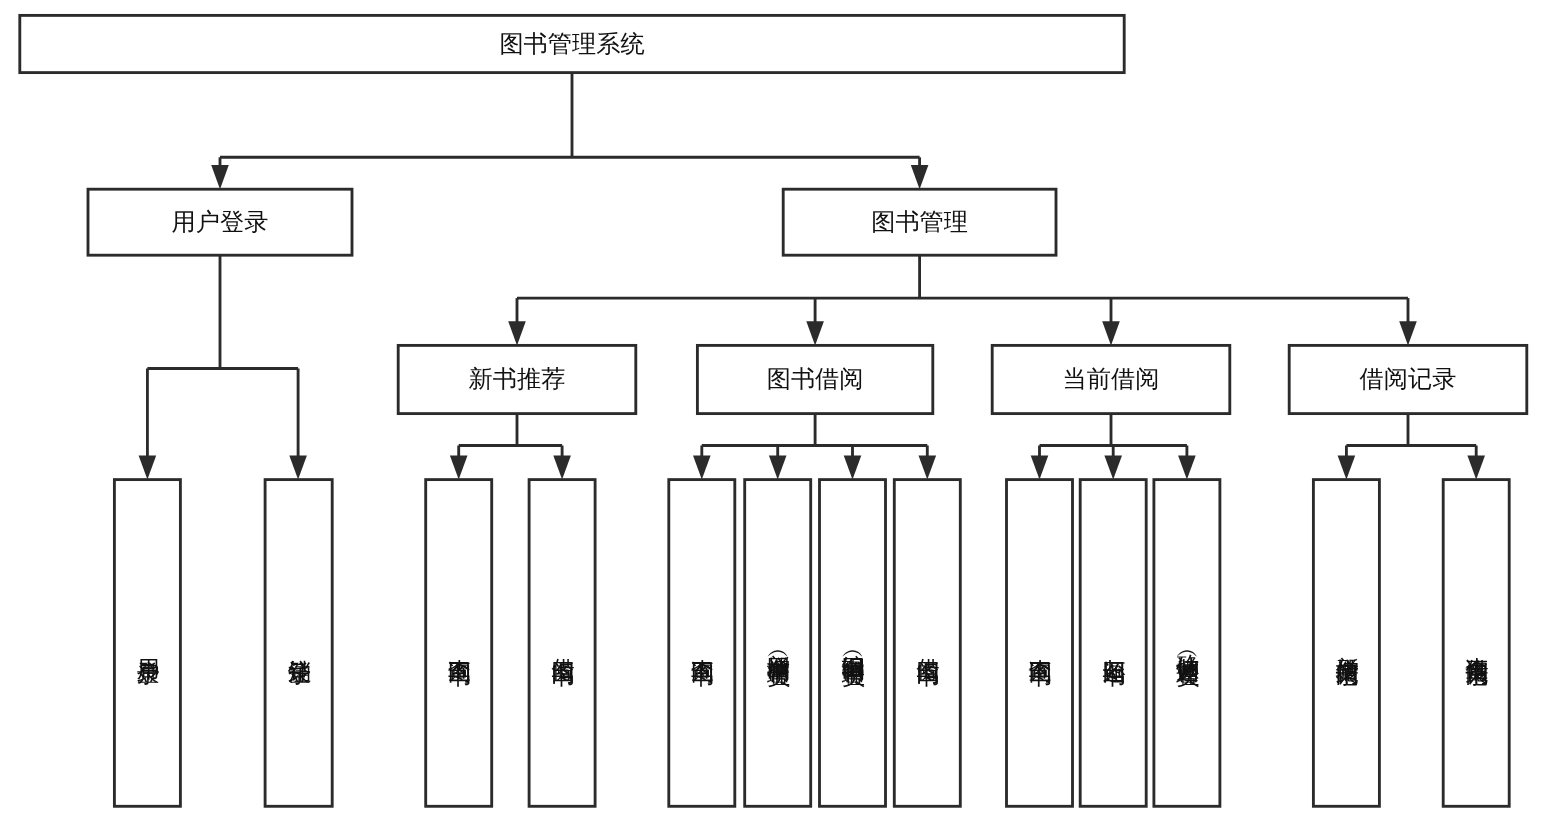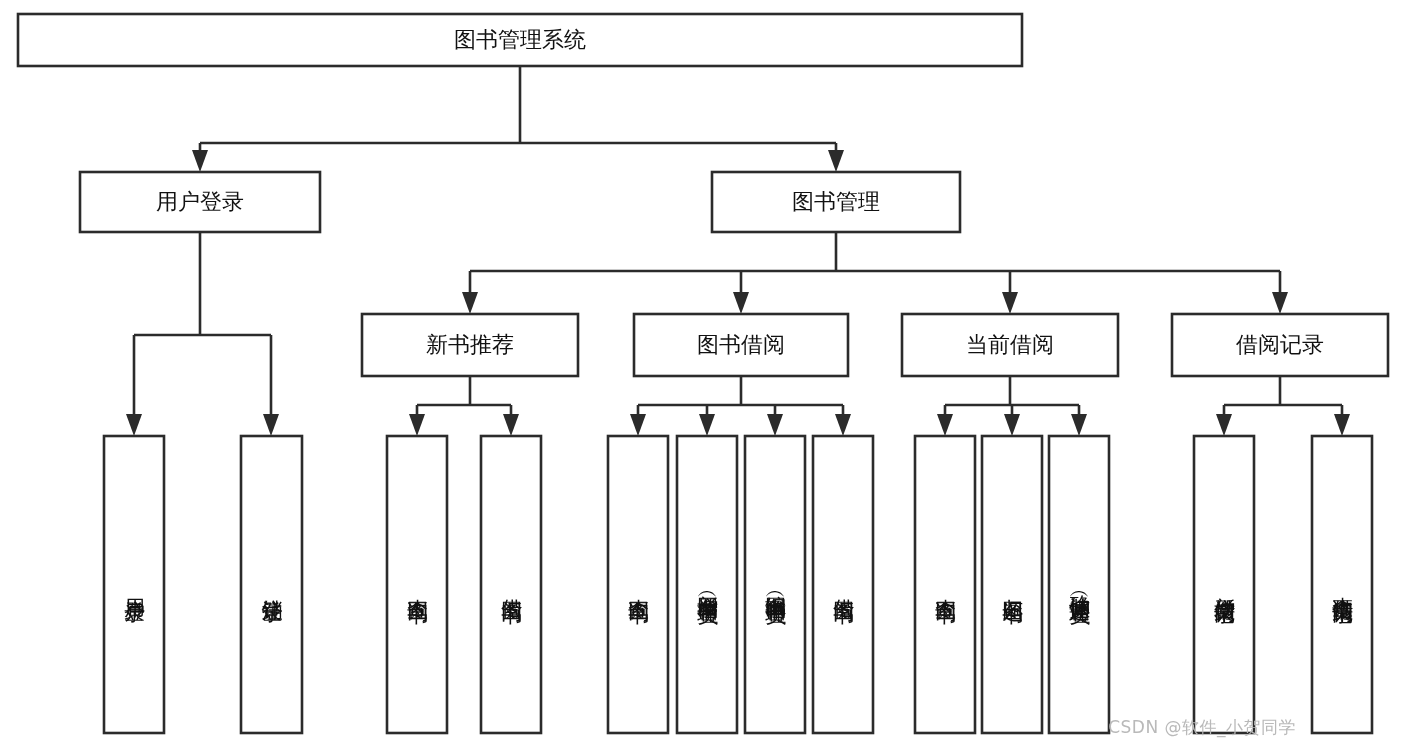--- a/index.html
+++ b/index.html
@@ -222,14 +222,13 @@
         <span class="leaf-label">确认归还（管理员）</span>
       </div>
       <div class="leaf-label-wrap" style="left: 1194px; top: 436px; width: 60px; height: 297px;">
         <span class="leaf-label">新增借阅记录</span>
       </div>
       <div class="leaf-label-wrap" style="left: 1312px; top: 436px; width: 60px; height: 297px;">
         <span class="leaf-label">查询借阅记录</span>
       </div>
     </div>
 
-  <div class="watermark">CSDN @软件_小贺同学</div>
 </div>
 
 </body></html>

